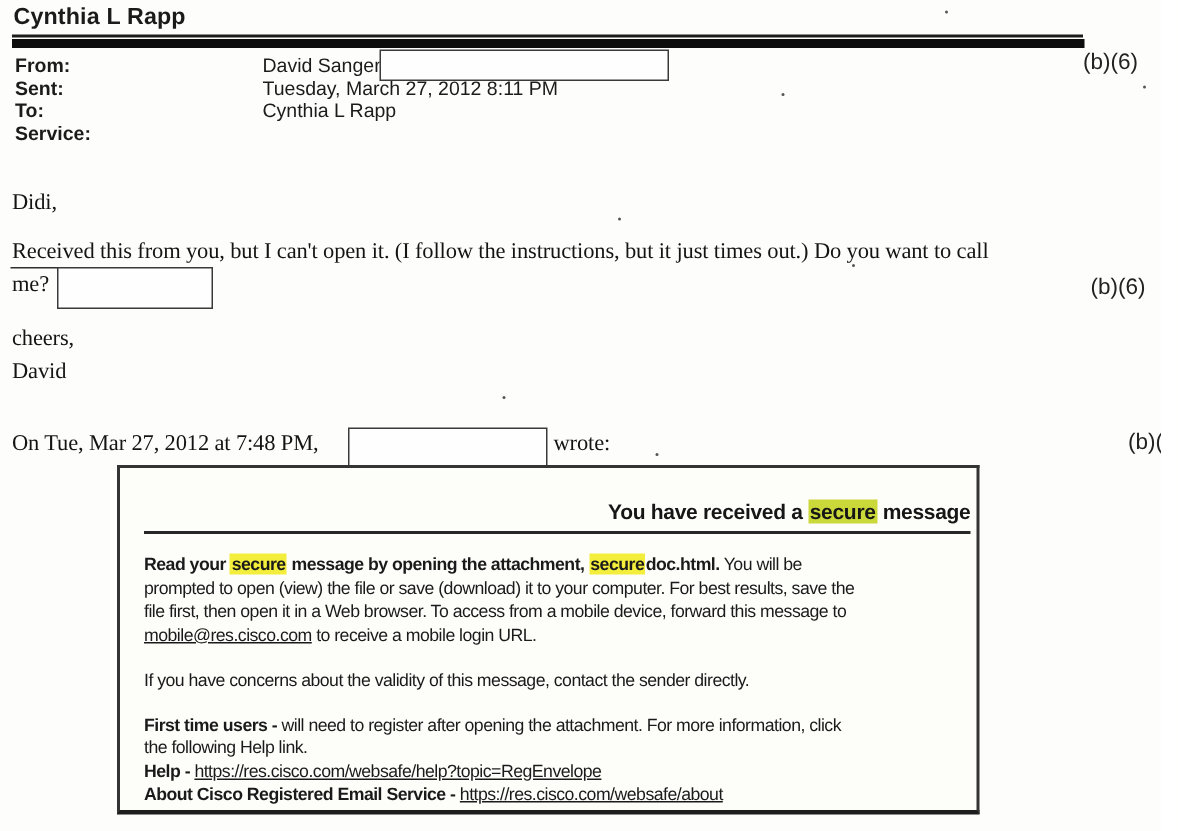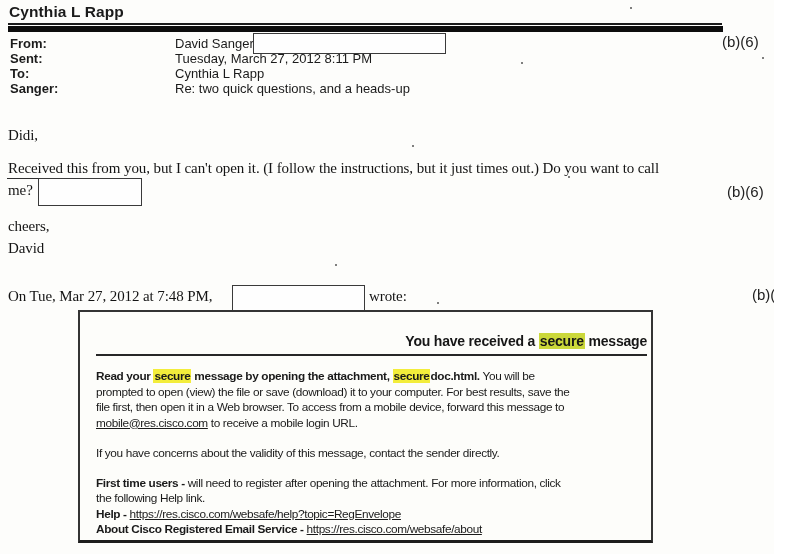--- a/index.html
+++ b/index.html
@@ -58,22 +58,21 @@
   <div class="abs hdr-value" style="left:175px;top:36px;">David Sanger</div>
   <div class="abs redaction" style="left:253px;top:33px;width:191px;height:19px;"></div>
   <div class="abs exemption" style="left:722px;top:33px;">(b)(6)</div>
 
   <div class="abs hdr-label" style="left:10px;top:51px;">Sent:</div>
   <div class="abs hdr-value" style="left:175px;top:51px;">Tuesday, March 27, 2012 8:11 PM</div>
 
   <div class="abs hdr-label" style="left:10px;top:66px;">To:</div>
   <div class="abs hdr-value" style="left:175px;top:66px;">Cynthia L Rapp</div>
 
-  <div class="abs hdr-label" style="left:10px;top:81px;">Sanger:</div>
-  <div class="abs hdr-value" style="left:175px;top:81px;">Re: two quick questions, and a heads-up</div>
+  <div class="abs hdr-label" style="left:10px;top:81px;">Service:</div>
 
   <div class="abs serif" style="left:8px;top:127px;">Didi,</div>
 
   <div class="abs serif" style="left:8px;top:160px;text-align:center;">Received this from you, but I can't open it. (I follow the instructions, but it just times out.) Do you want to call</div>
   <div class="abs serif" style="left:8px;top:182px;">me?</div>
   <div class="abs uline-mark" style="left:7px;top:178px;width:33px;"></div>
   <div class="abs redaction" style="left:38px;top:178px;width:102px;height:26px;"></div>
   <div class="abs exemption" style="left:727px;top:183px;">(b)(6)</div>
 
   <div class="abs serif" style="left:8px;top:218px;">cheers,</div>

